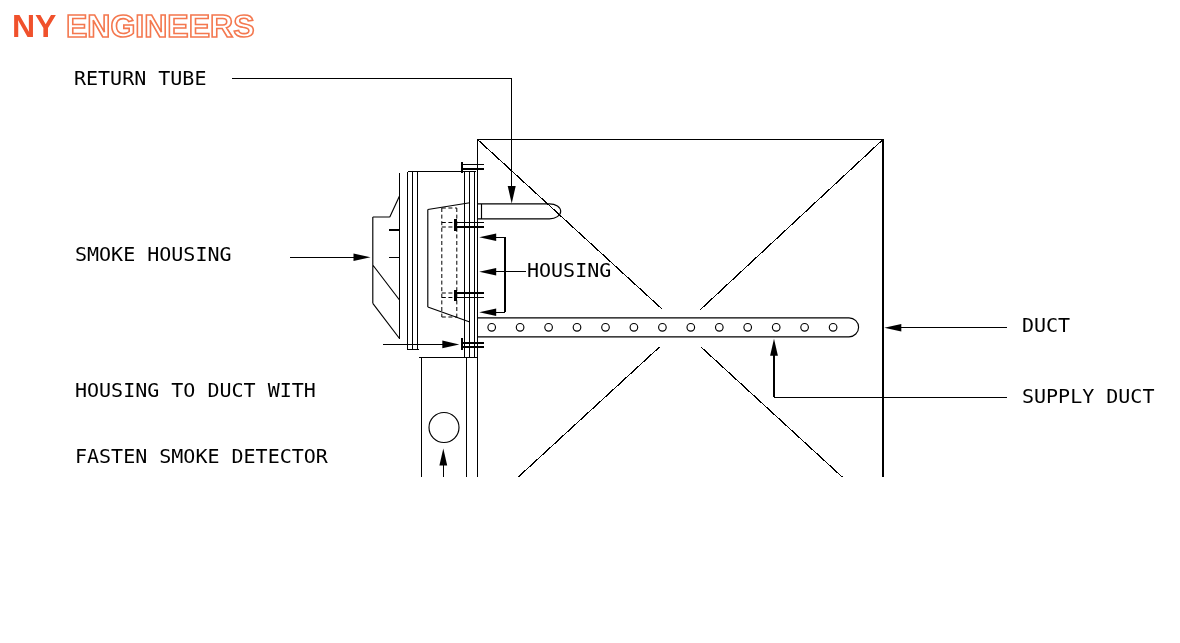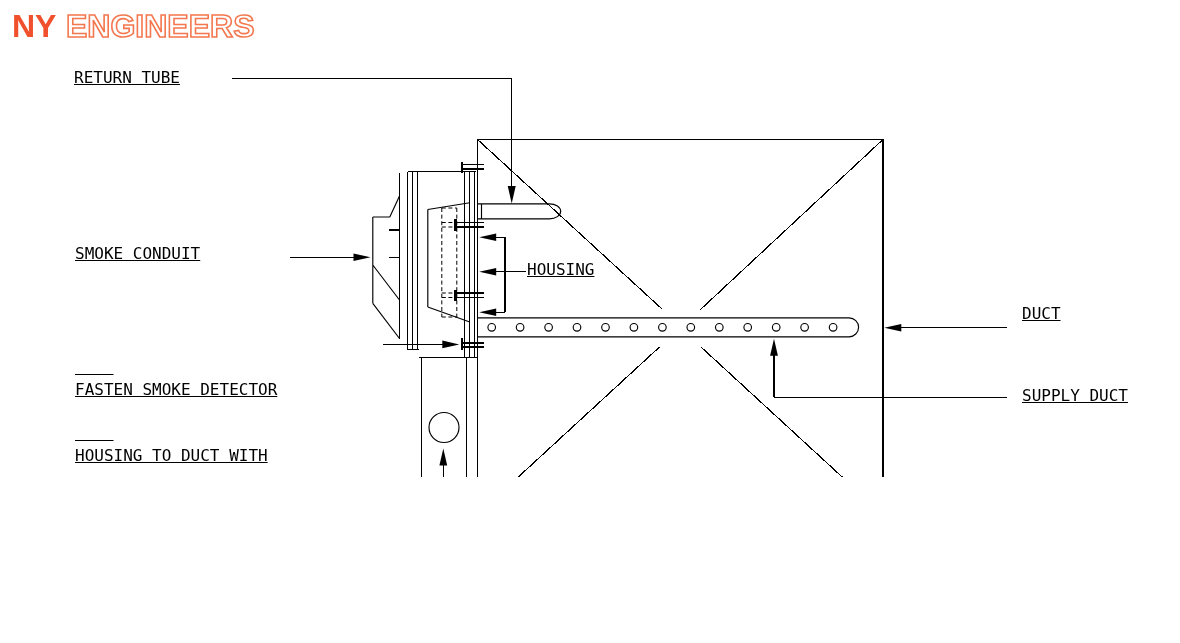--- a/index.html
+++ b/index.html
@@ -8,28 +8,28 @@
   #logo{position:absolute;left:10px;top:8px;width:320px;height:44px;}
   .logo-ny{font-family:"Liberation Sans",sans-serif;font-weight:bold;font-size:32px;}
   .logo-eng{font-family:"Liberation Sans",sans-serif;font-weight:bold;font-size:32px;
             fill:#ffffff;stroke-width:1.6px;}
   #drawing{position:absolute;left:0;top:0;width:1180px;height:643px;}
   .ln{stroke:#000;stroke-width:1.15;fill:none;}
   .crisp{shape-rendering:crispEdges;}
   .dash{stroke:#000;stroke-width:1;fill:none;stroke-dasharray:4 2.6;}
   .head{stroke:#000;stroke-width:2.4;fill:none;}
   .arr{fill:#000;stroke:none;}
-  .lbl{position:absolute;font-size:16px;line-height:22px;letter-spacing:0;
-       color:#000;white-space:pre;text-decoration:underline;}
+  .lbl{position:absolute;font-size:20px;line-height:22px;letter-spacing:0;
+       color:#000;white-space:pre;}
   #lbl-return{left:74px;top:67px;}
   #lbl-smoke{left:75px;top:243px;}
   #lbl-fasten{left:75px;top:335px;}
   #lbl-electrical{left:74px;top:525px;}
   #lbl-gasket{left:527px;top:259px;}
-  #lbl-duct{left:1022px;top:303px;}
+  #lbl-duct{left:1022px;top:314px;}
   #lbl-supply{left:1022px;top:385px;}
 </style>
 </head>
 <body>
 
 <div id="stage">
 
   <svg id="logo" xmlns="http://www.w3.org/2000/svg">
     <text class="logo-ny" x="2" y="28.5" fill="#f0512c">NY</text>
     <text class="logo-eng" x="56" y="28.5" stroke="#f4784f">ENGINEERS</text>
@@ -132,25 +132,25 @@
     <g>
       <path class="ln crisp" d="M496,237.3 H505 M496,271.7 H526 M496,312.3 H505 M505,237.3 V312.3"></path>
       <polygon class="arr" points="479.2,237.3 496.2,233.5 496.2,241.1"></polygon>
       <polygon class="arr" points="479.2,271.7 496.2,267.9 496.2,275.5"></polygon>
       <polygon class="arr" points="479.2,312.3 496.2,308.5 496.2,316.1"></polygon>
     </g>
   </svg>
 
   <div class="lbl" id="lbl-return">RETURN TUBE</div>
 
-  <div class="lbl" id="lbl-smoke">SMOKE CONDUIT</div>
+  <div class="lbl" id="lbl-smoke">SMOKE HOUSING</div>
 
   <div class="lbl" id="lbl-fasten">
+    <div>HOUSING TO DUCT WITH</div>
     <div>FASTEN SMOKE DETECTOR</div>
-    <div>HOUSING TO DUCT WITH</div>
   </div>
 
   <div class="lbl" id="lbl-electrical">
     <div>HOLE FOR 3/4" CONDUIT</div>
     
   </div>
 
   <div class="lbl" id="lbl-gasket">HOUSING</div>
 
   <div class="lbl" id="lbl-duct">DUCT</div>

